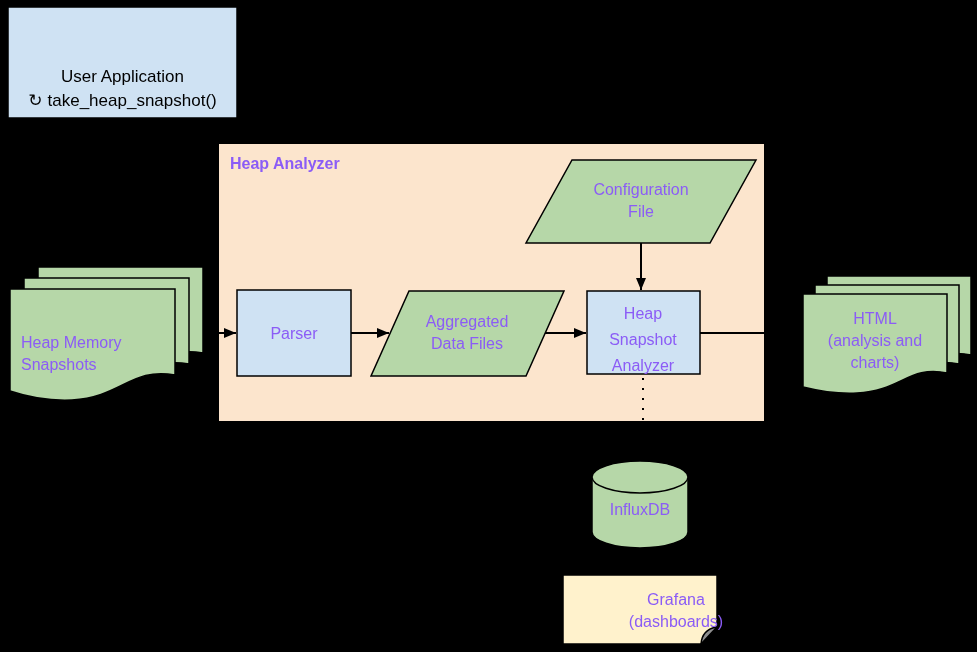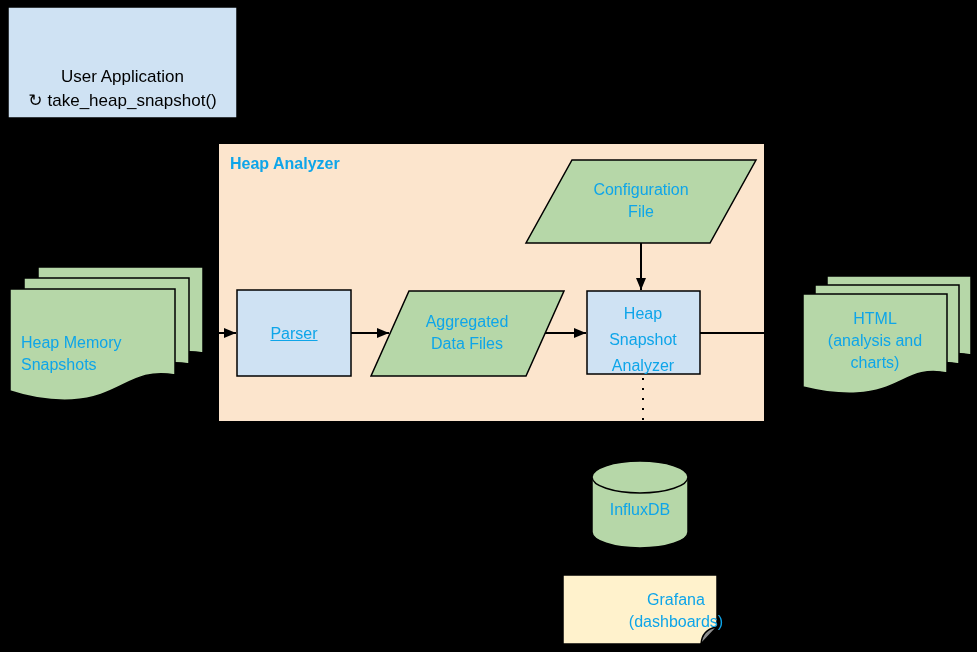--- a/index.html
+++ b/index.html
@@ -2,21 +2,21 @@
 <html><head>
 <meta charset="utf-8">
 <style>
   html,body{margin:0;padding:0;background:#000;}
   .canvas{
     position:relative;width:977px;height:652px;background:#000000;
     font-family:"Liberation Sans",sans-serif;color:#000;overflow:hidden;
   }
   .canvas svg{position:absolute;left:0;top:0;}
   .label{
-    position:absolute;font-size:16px;line-height:22px;color:#0ea5e9;
+    position:absolute;font-size:16px;line-height:22px;color:#8b5cf6;
     white-space:pre-line;text-align:center;transform:translateX(-50%);
   }
   .label.left-align{transform:none;text-align:left;}
   .label.bold{font-weight:bold;}
   .label.tight{line-height:26px;}
   .ua-box-label{
     position:absolute;left:8px;top:7px;width:229px;height:111px;
     display:flex;flex-direction:column;align-items:center;justify-content:center;
     font-size:17px;line-height:24px;padding-bottom:6px;box-sizing:border-box;margin-top:29px;
   }
@@ -84,21 +84,21 @@
       <span>↻</span>
       <span>take_heap_snapshot()</span>
     </div>
   </div>
 
   <div class="label bold left-align" style="left:230px;top:153px;">Heap Analyzer</div>
 
   <div class="label left-align" style="left:21px;top:332px;">Heap Memory
 Snapshots</div>
 
-  <div class="label" style="left:294px;top:323px;text-decoration:underline;">Parser</div>
+  <div class="label" style="left:294px;top:323px;">Parser</div>
 
   <div class="label" style="left:641px;top:179px;">Configuration
 File</div>
 
   <div class="label" style="left:467px;top:311px;">Aggregated
 Data Files</div>
 
   <div class="label tight" style="left:643px;top:301px;">Heap
 Snapshot
 Analyzer</div>

